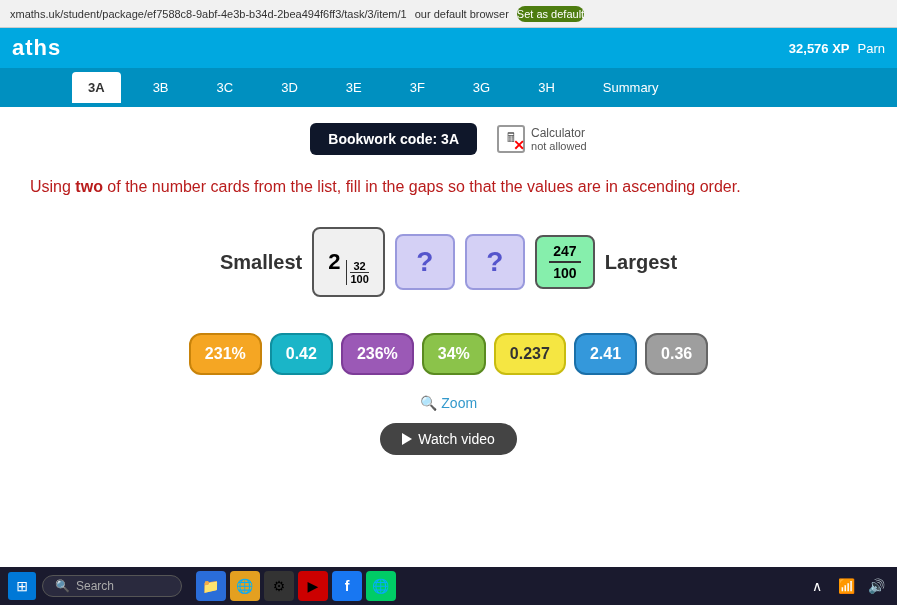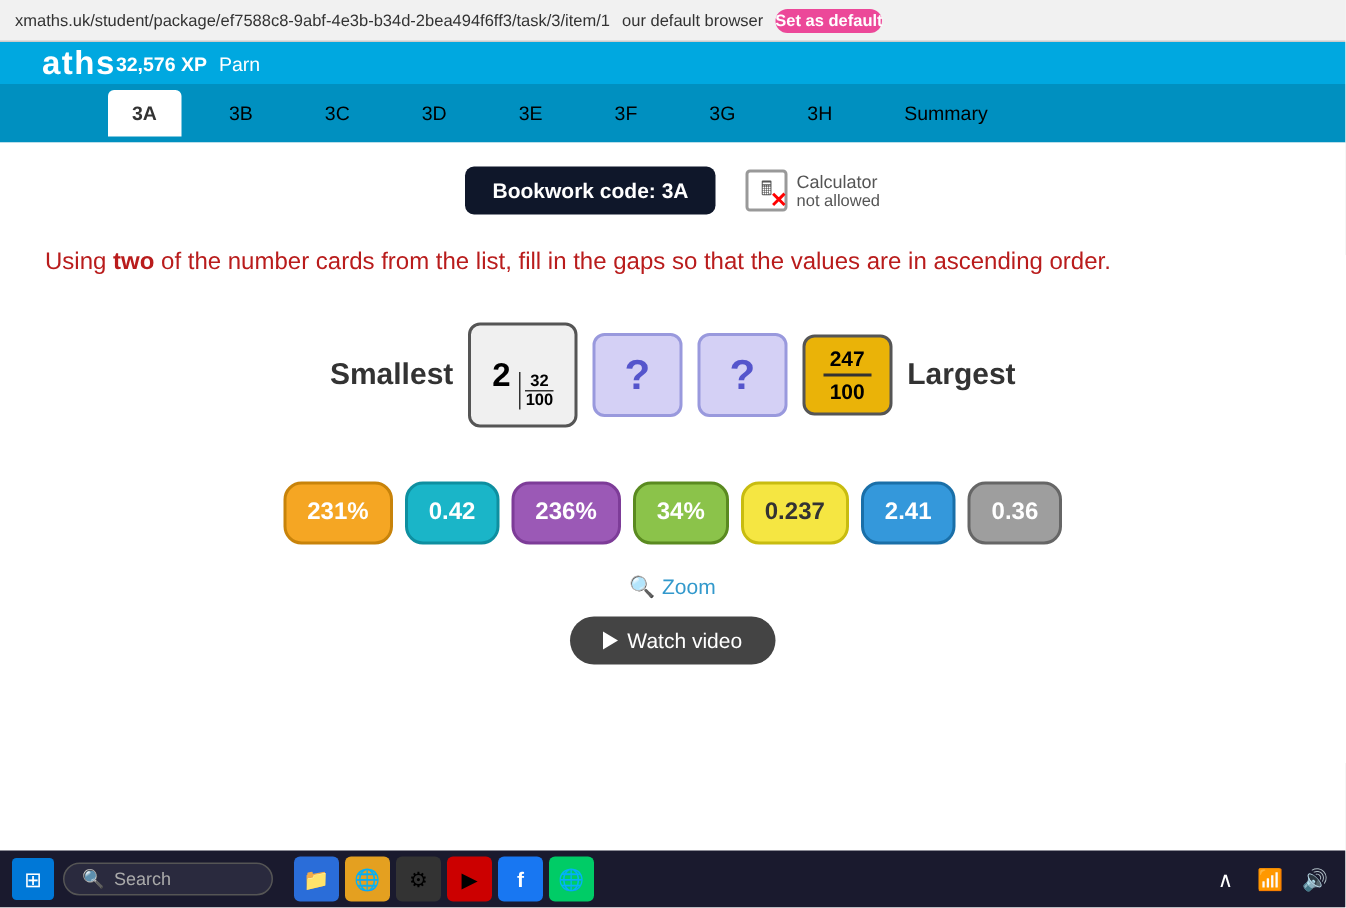--- a/index.html
+++ b/index.html
@@ -18,56 +18,56 @@
       height: 28px;
       display: flex;
       align-items: center;
       padding: 0 10px;
       gap: 8px;
       font-size: 11px;
       color: #333;
       border-bottom: 1px solid #ccc;
     }
     .set-default-btn {
-      background: #ec4899;
+      background: #4d7c0f;
       color: white;
       border: none;
       border-radius: 12px;
       padding: 2px 0;
       font-size: 11px;
       cursor: pointer;
-      font-weight: bold;
     }
 
     
     .top-nav {
       background: #00a8e0;
-      height: 28px;
-      display: flex;
-      align-items: center;
-      padding: 0 28px;
+      height: 40px;
+      display: flex;
+      align-items: center;
+      padding: 0 12px;
+      justify-content: space-between;
     }
     .app-title {
       color: white;
       font-size: 22px;
       font-weight: bold;
       letter-spacing: 1px;
     }
 
     
     .tab-row {
       background: #0090c0;
       display: flex;
       align-items: center;
       padding: 0 72px;
       height: 39px;
       gap: 16px;
     }
     .tab {
-      color: #000000;
+      color: #ffffff;
       font-size: 13px;
       padding: 8px 16px;
       cursor: pointer;
       border-radius: 4px 4px 0 0;
     }
     .tab.active {
       background: white;
       color: #333;
       font-weight: bold;
     }
@@ -177,21 +177,21 @@
       width: 100%;
     }
 
     .number-card.question-mark {
       background: #d4d0f5;
       color: #5555cc;
       font-size: 28px;
       border-color: #9999dd;
     }
     .number-card.fraction-card {
-      background: #eab308;
+      background: #86efac;
       flex-direction: column;
       padding: 6px 12px;
     }
     .frac-top {
       font-size: 14px;
       font-weight: bold;
       text-align: center;
     }
     .frac-bottom {
       font-size: 14px;

